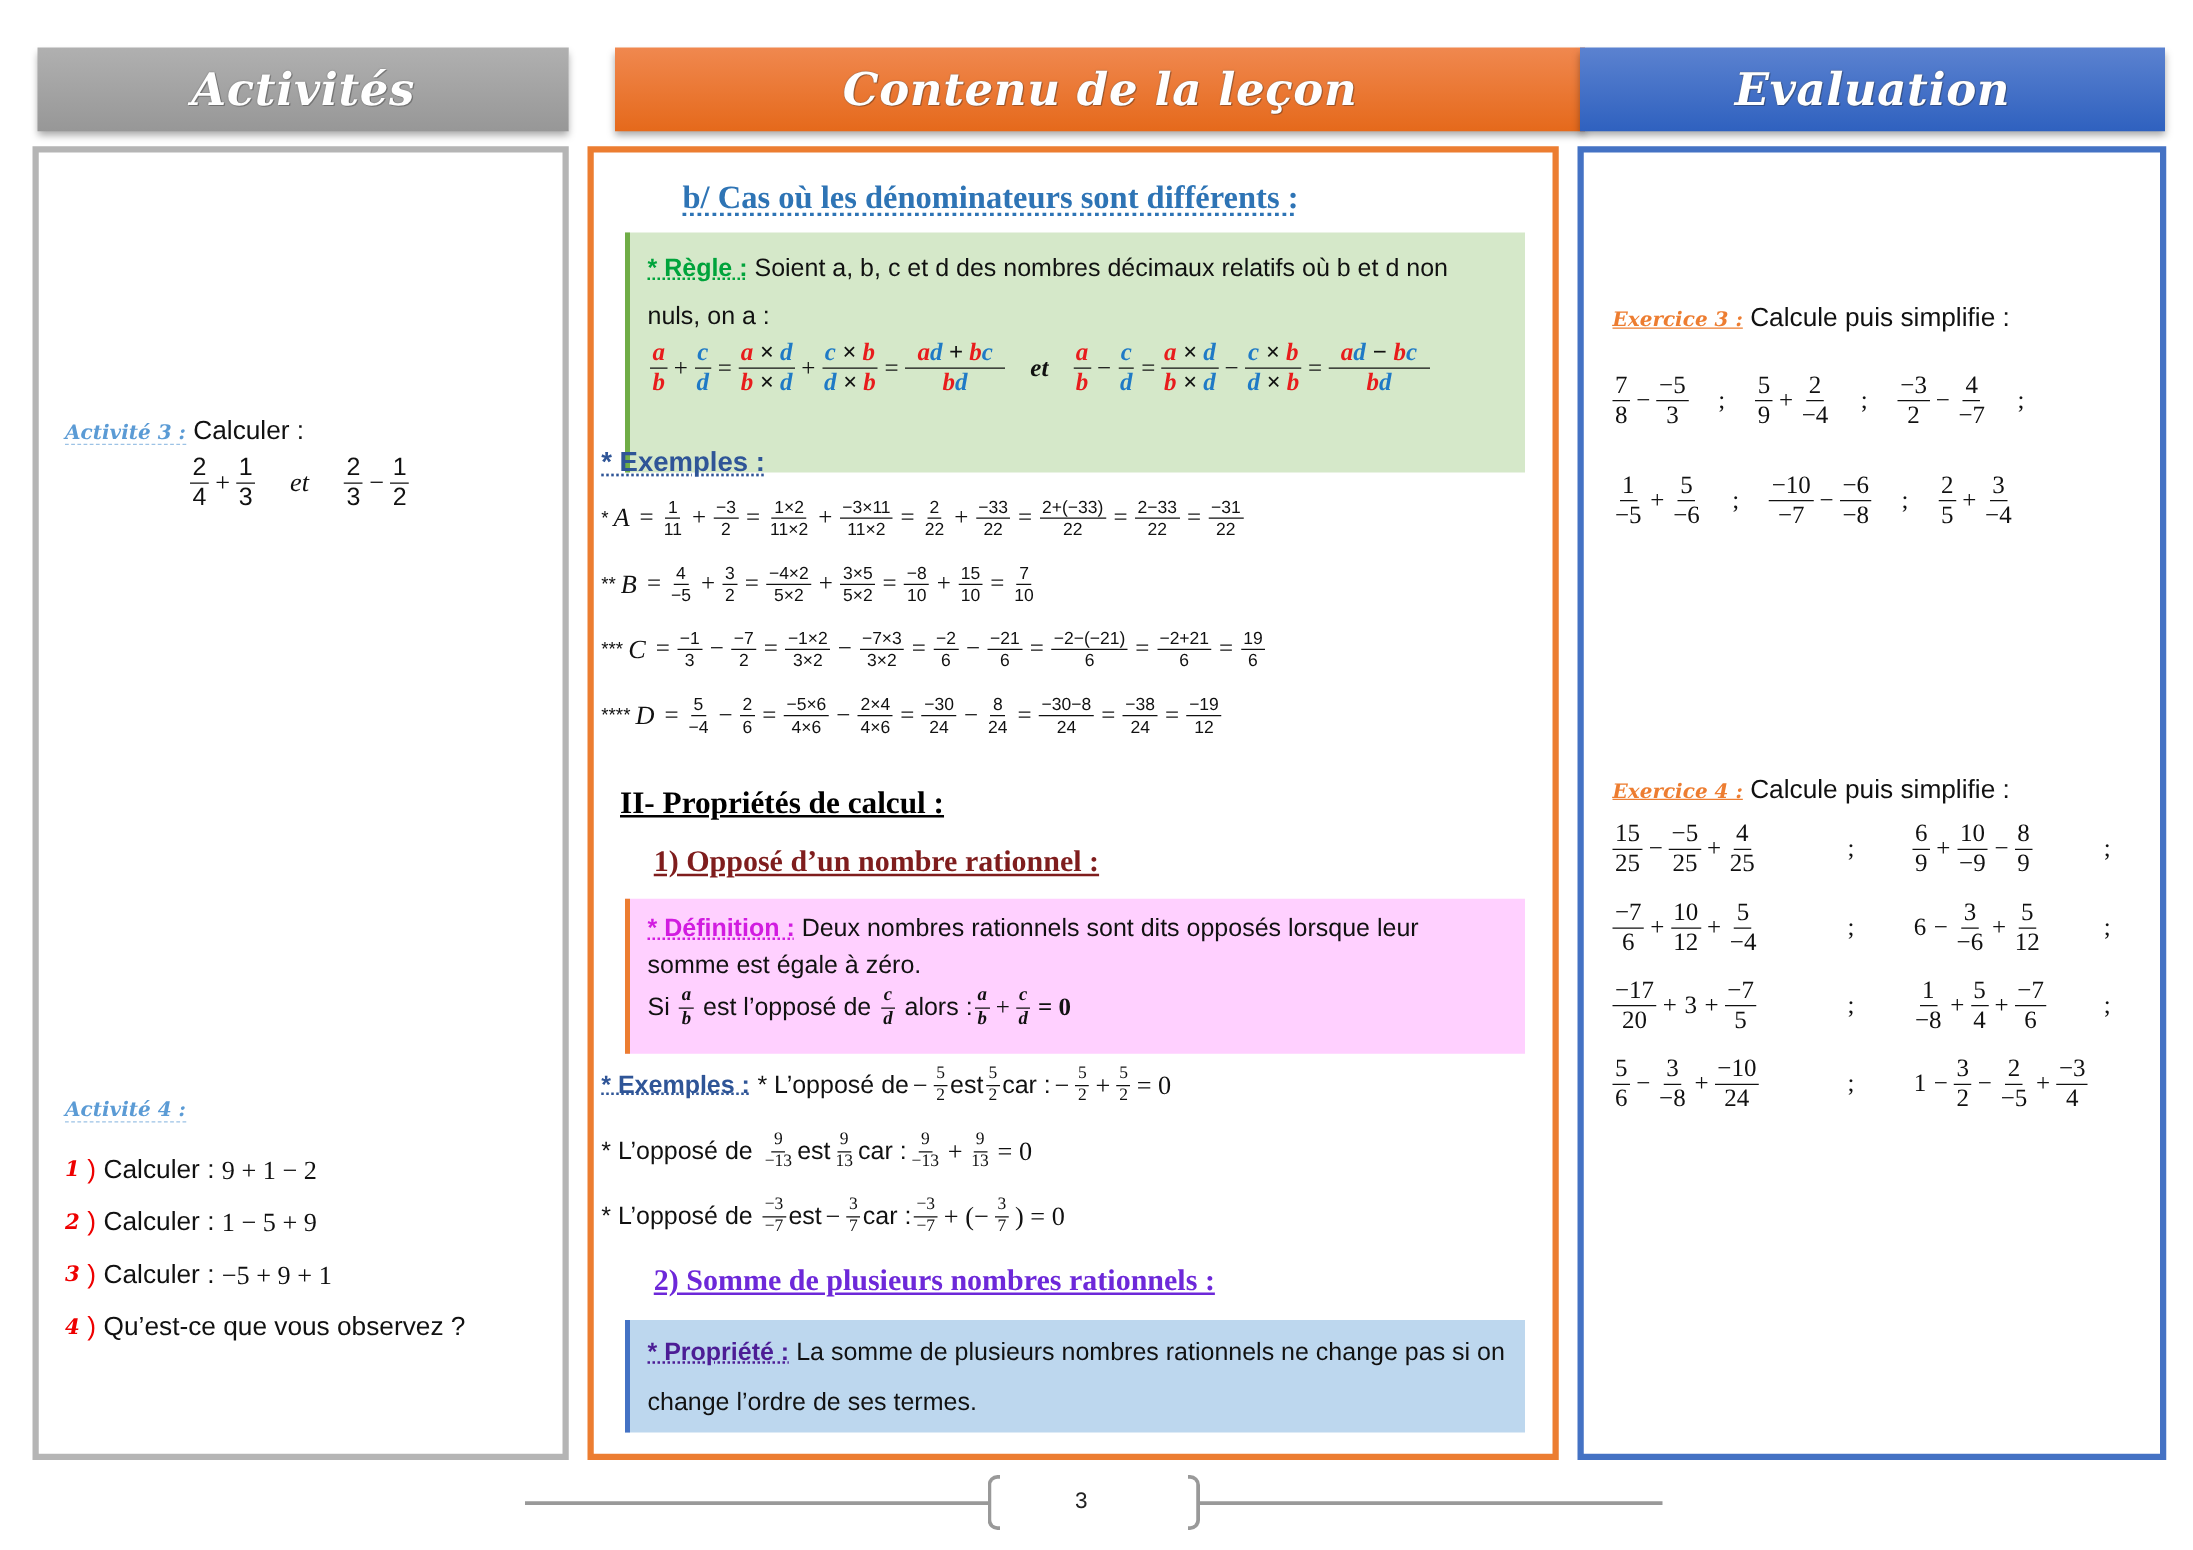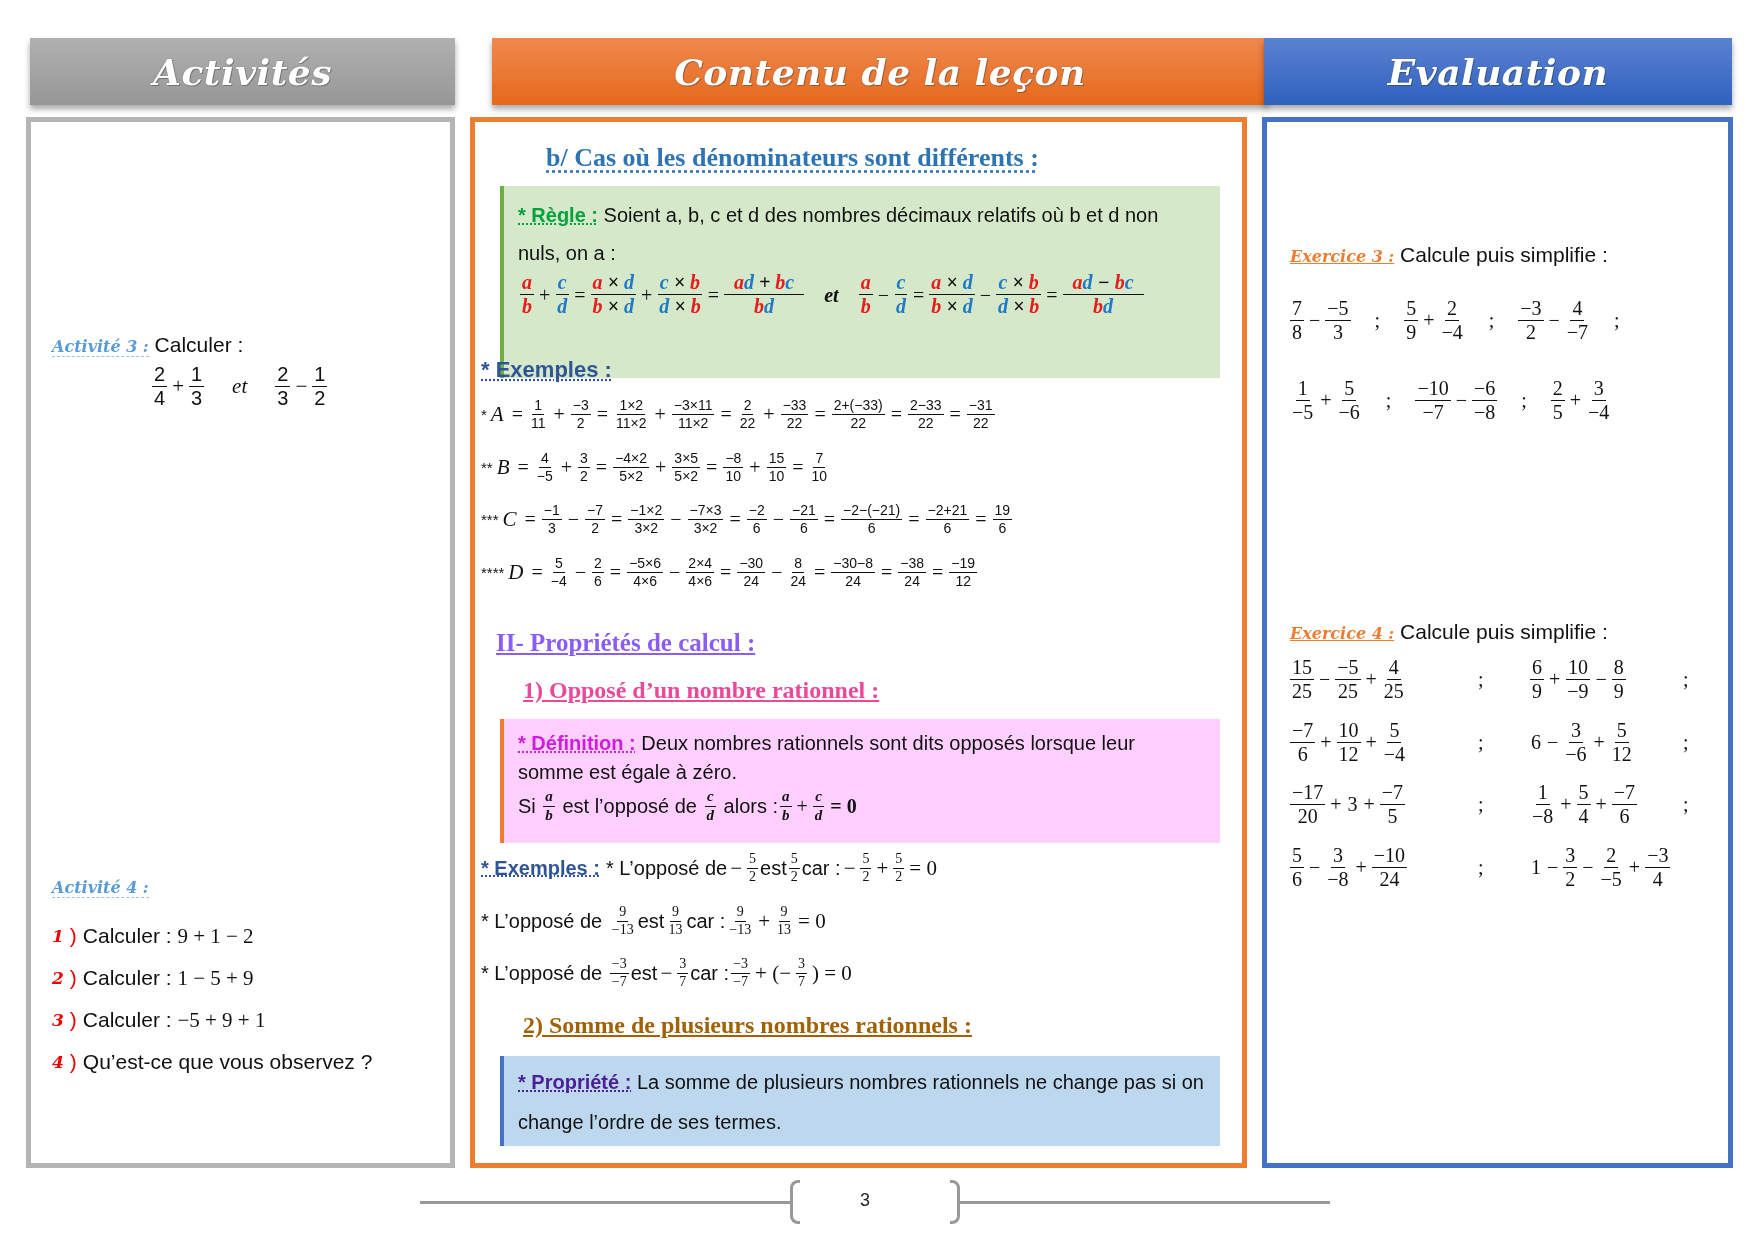--- a/index.html
+++ b/index.html
@@ -55,35 +55,35 @@
 
   .ex-head { position: absolute; left: 481px; top: 357px; color: #2f5597; font-weight: bold; font-size: 22px;
              text-decoration: underline dotted; }
   .exrow { position: absolute; left: 481px; display: flex; align-items: center; font-size: 15px; white-space: nowrap; }
   .exrow .star { font-size: 15px; margin-right: 4px; }
   .exrow .var { font-family: "Liberation Serif", serif; font-style: italic; font-size: 21px; margin-right: 4px; }
   .exrow .frac { font-size: 14px; }
   .exrow .eq { font-family: "Liberation Serif", serif; font-size: 20px; margin: 0 4px; }
 
   .sec-ii { position: absolute; left: 496px; top: 629px; font-family: "Liberation Serif", serif; font-weight: bold;
-            font-size: 25px; color: #8b5cf6; text-decoration: underline; }
+            font-size: 25px; color: #000000; text-decoration: underline; }
   .sec-1 { position: absolute; left: 523px; top: 677px; font-family: "Liberation Serif", serif; font-weight: bold;
-           font-size: 24px; color: #ec4899; text-decoration: underline; }
+           font-size: 24px; color: #7f1d1d; text-decoration: underline; }
   .def-box { position: absolute; left: 500px; top: 719px; width: 720px; height: 124px; background: #ffd0ff;
              border-left: 4px solid #ec7d31; padding: 10px 14px; font-size: 20px; line-height: 29px; }
   .def-label { color: #d11ce0; font-weight: bold; text-decoration: underline dotted; }
   .def-box .frac { font-family: "Liberation Serif", serif; font-style: italic; font-weight: bold; font-size: 15px; }
 
   .opp-row { position: absolute; left: 481px; display: flex; align-items: center; font-size: 20px; white-space: nowrap; }
   .opp-row .frac { font-family: "Liberation Serif", serif; font-size: 14px; }
   .opp-row .m { font-family: "Liberation Serif", serif; font-size: 21px; margin: 0 3px; }
   .ex2-label { color: #2f5597; font-weight: bold; text-decoration: underline dotted; margin-right: 6px; }
 
   .sec-2 { position: absolute; left: 523px; top: 1012px; font-family: "Liberation Serif", serif; font-weight: bold;
-           font-size: 24px; color: #a16207; text-decoration: underline; }
+           font-size: 24px; color: #6d28d9; text-decoration: underline; }
   .prop-box { position: absolute; left: 500px; top: 1056px; width: 720px; height: 90px; background: #bdd7ee;
               border-left: 4px solid #4472c4; padding: 6px 14px; font-size: 20px; line-height: 40px; }
   .prop-label { color: #4c1d95; font-weight: bold; text-decoration: underline dotted; }
 
   
   .ex3 { position: absolute; left: 1290px; top: 243px; font-size: 21px; }
   .ex4 { position: absolute; left: 1290px; top: 620px; font-size: 21px; }
   .exer-row { position: absolute; left: 1288px; display: flex; align-items: center; font-family: "Liberation Serif", serif; font-size: 20px; white-space: nowrap; }
   .exer-row .frac { font-size: 20px; }
   .exer-row .sep { margin: 0 22px; }

